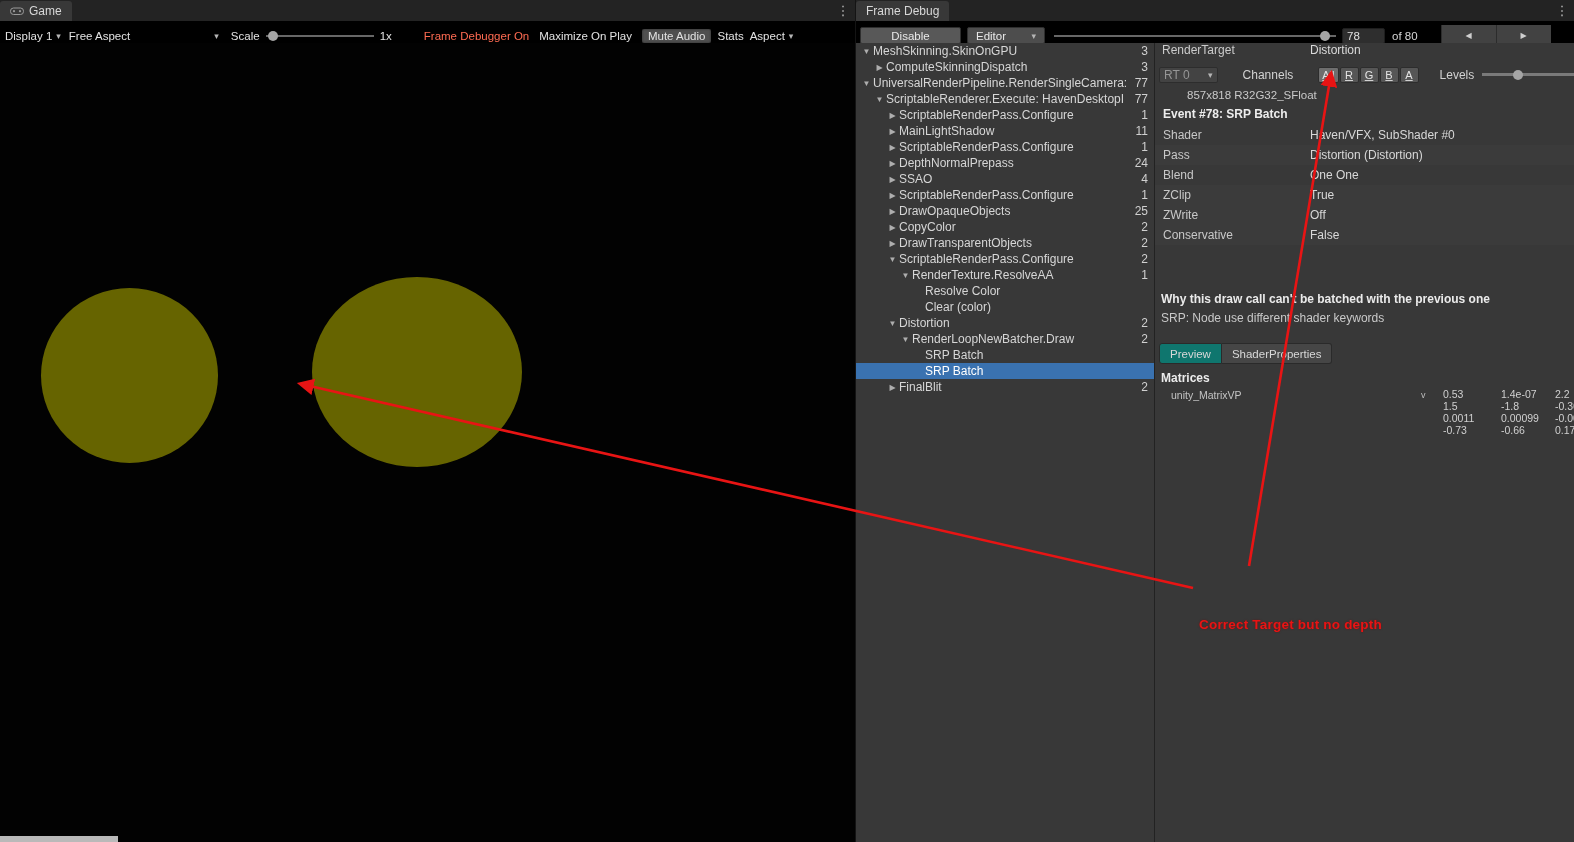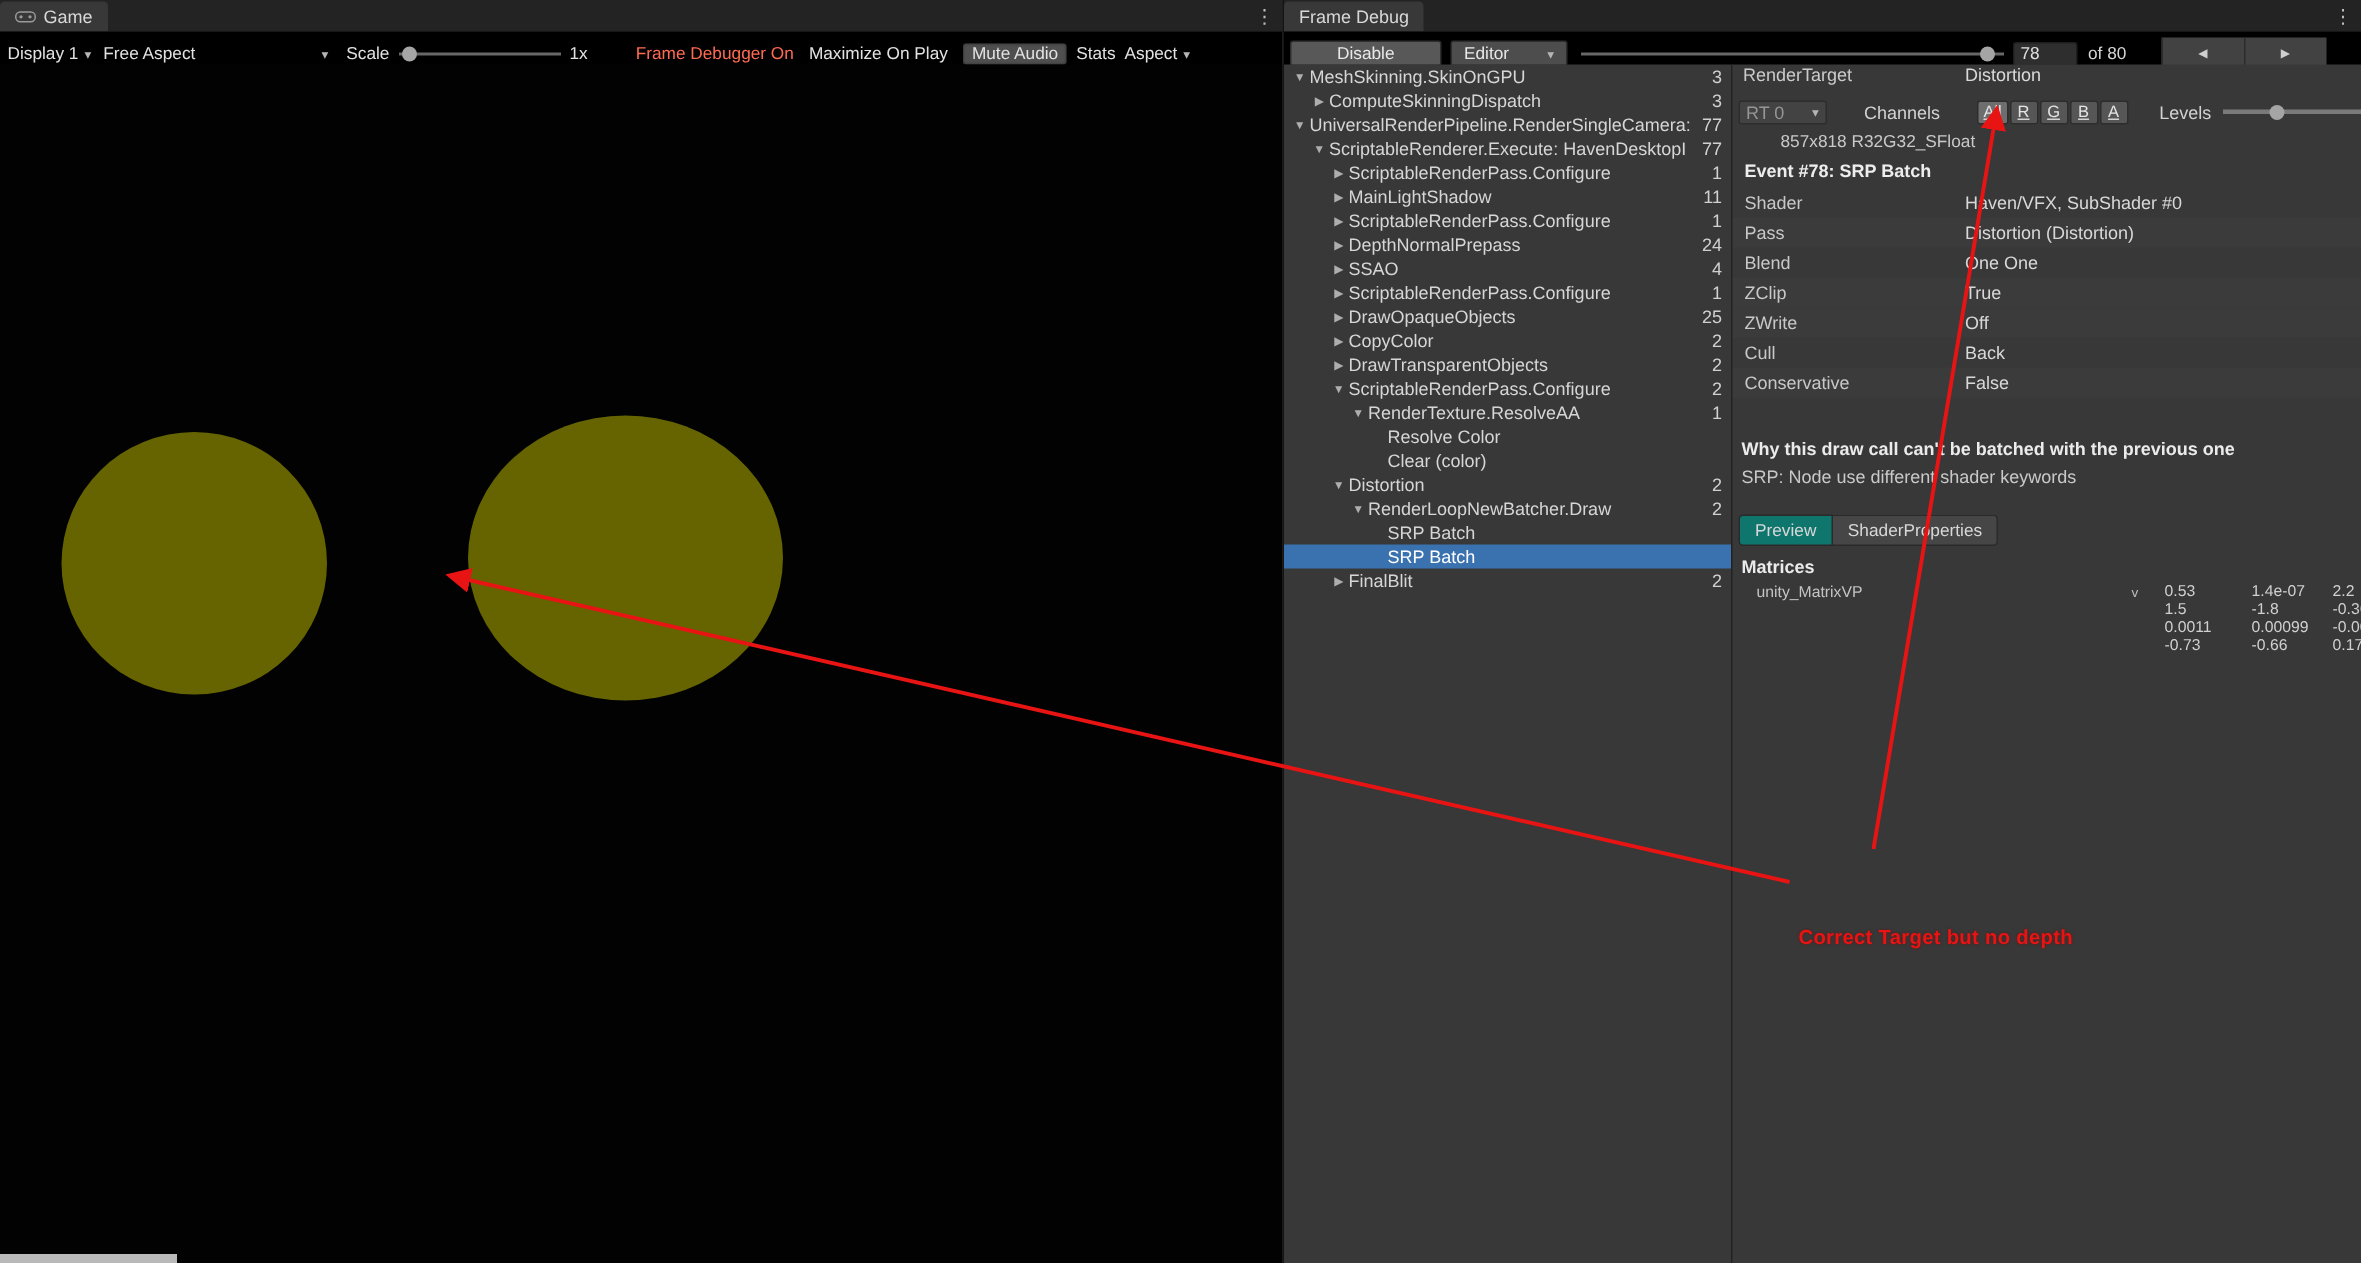--- a/index.html
+++ b/index.html
@@ -348,24 +348,20 @@
             <span class="state-value">One One</span>
           </div>
           <div class="state-row alt">
             <span class="state-label">ZClip</span>
             <span class="state-value">True</span>
           </div>
           <div class="state-row alt">
             <span class="state-label">ZWrite</span>
             <span class="state-value">Off</span>
           </div>
-          <div class="state-row">
-            <span class="state-label">Cull</span>
-            <span class="state-value">Back</span>
-          </div>
           <div class="state-row alt">
             <span class="state-label">Conservative</span>
             <span class="state-value">False</span>
           </div>
         </div>
       <div class="why-title">Why this draw call can't be batched with the previous one</div>
       <div class="why-reason">SRP: Node use different shader keywords</div>
       <div class="detail-tabs">
           <div class="dtab active">Preview</div>
           <div class="dtab">ShaderProperties</div>

